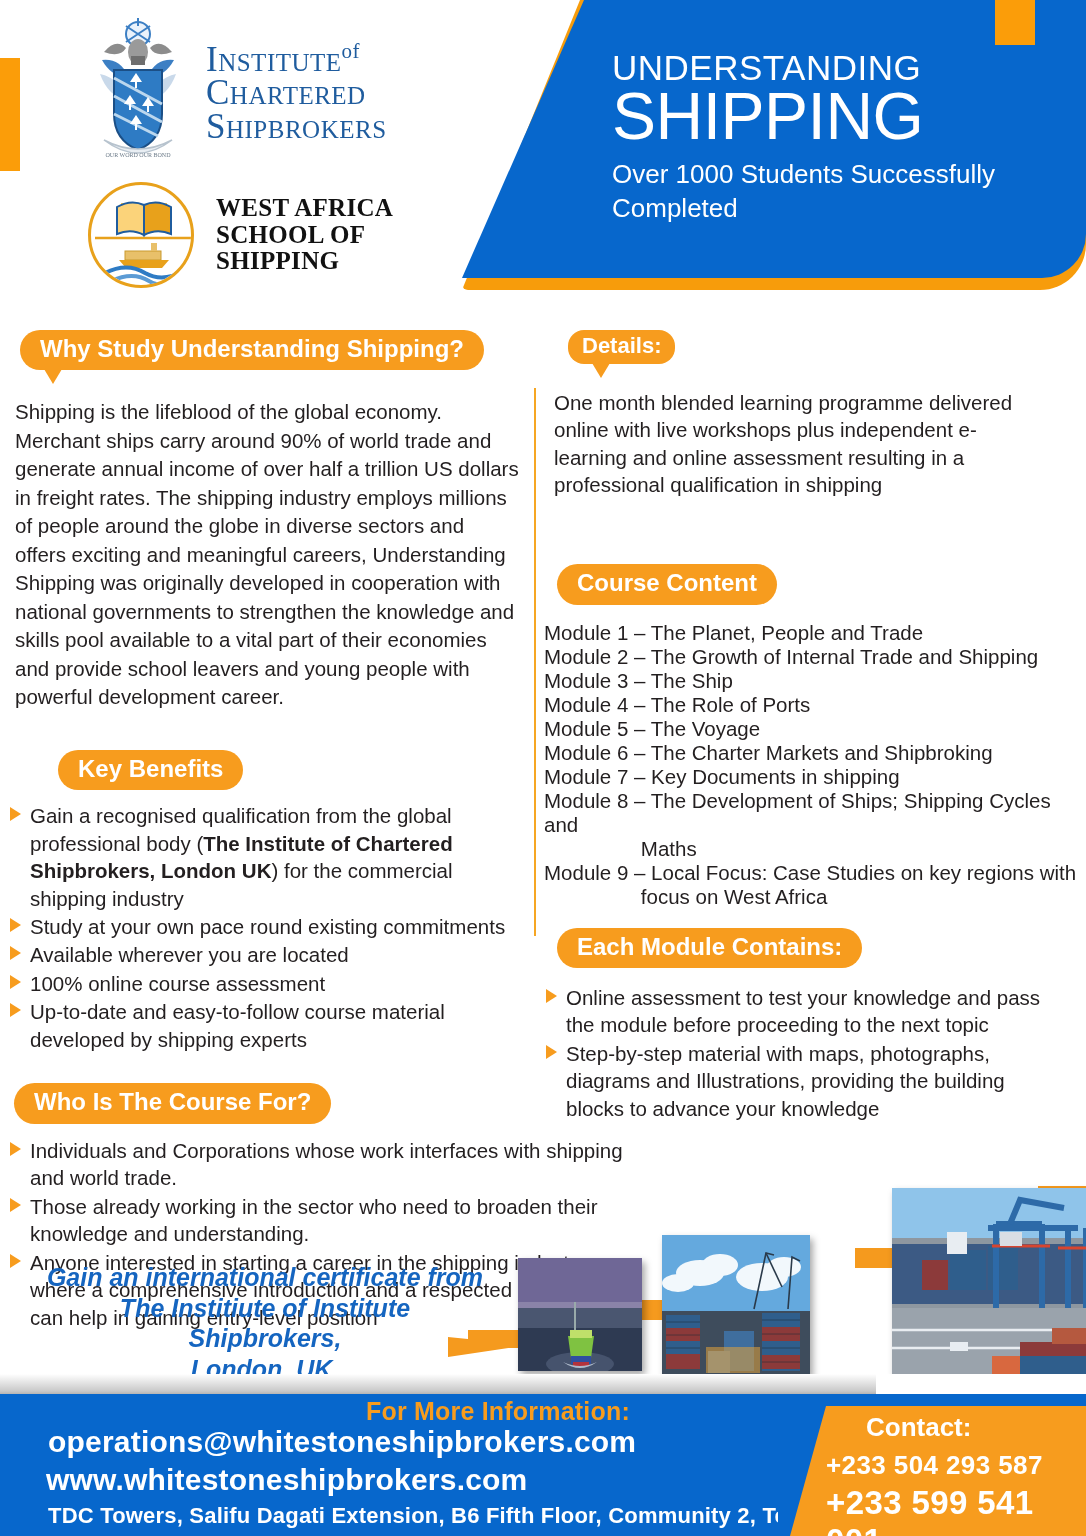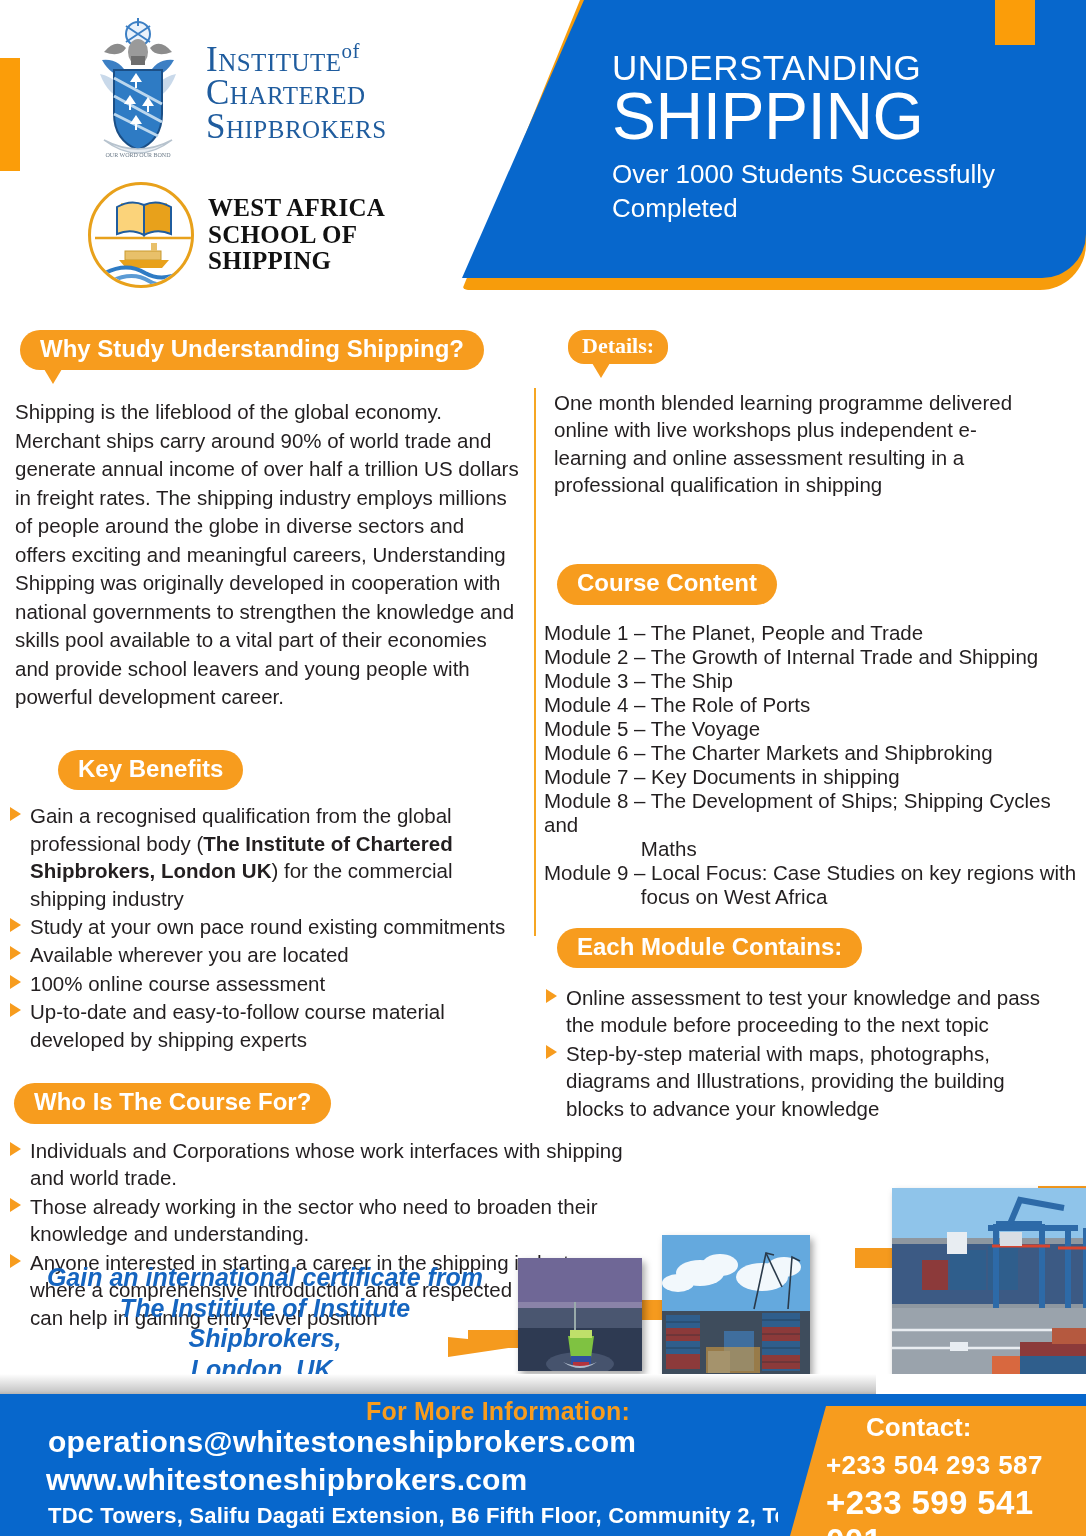--- a/index.html
+++ b/index.html
@@ -31,21 +31,21 @@
   .banner-l3 { font-size:26px; color:#fff; line-height:1.28; font-weight:400; margin-top:8px; }
 
   
   .logos { position:absolute; left:80px; top:12px; width:400px; }
   .icslogo { display:flex; align-items:center; gap:10px; }
   .crest { width:116px; height:160px; position:relative; flex:0 0 auto; }
   .ics-text { font-family:"Liberation Serif", serif; color:#1F5C9E; line-height:0.96; }
   .ics-text div { font-size:35px; letter-spacing:0.5px; }
   .ics-text .sc { font-variant: small-caps; }
   .ics-text sup { font-size:21px; }
-  .waslogo { display:flex; align-items:center; gap:14px; margin-top:10px; margin-left:8px; }
+  .waslogo { display:flex; align-items:center; gap:22px; margin-top:10px; margin-left:8px; }
   .wascircle { width:106px; height:106px; border-radius:50%; border:3px solid #E8A11B; position:relative; overflow:hidden; background:#fff; flex:0 0 auto;}
   .was-text { font-family:"Liberation Serif", serif; font-weight:bold; font-size:25px; line-height:1.06; color:#111; letter-spacing:0.3px; }
 
   
   .col-left { position:absolute; left:8px; top:330px; width:530px; }
   .col-right { position:absolute; left:540px; top:330px; width:546px; }
   .divider { position:absolute; left:534px; top:388px; width:2px; height:548px; background:#F6A623; }
 
   
   .pill {
@@ -219,21 +219,21 @@
 
   <ul class="arrows" style="margin-top:13px; width:620px;">
       <li><span class="tri"></span>Individuals and Corporations whose work interfaces with shipping and world trade.</li>
       <li><span class="tri"></span>Those already working in the sector who need to broaden their knowledge and understanding.</li>
       <li><span class="tri"></span>Anyone interested in starting a career in the shipping industry where a comprehensive introduction and a respected qualification can help in gaining entry-level position</li>
     </ul>
 </div>
 
 <div class="col-right">
 
-  <div style="padding-left:28px;font-family:Liberation Serif, serif;">
+  <div style="padding-left:28px;">
     <span class="pill pill-tail small">Details:</span>
   </div>
 
   <p class="body-text" style="margin-top:25px; padding:0 60px 0 14px; line-height:1.33;">One month blended learning programme delivered online with live workshops plus independent e-learning and online assessment resulting in a professional qualification in shipping</p>
 
   <div style="margin-top:66px; padding-left:17px;">
     <span class="pill">Course Content</span>
   </div>
 
   <div class="modules" style="margin-top:16px; padding-left:4px;">

